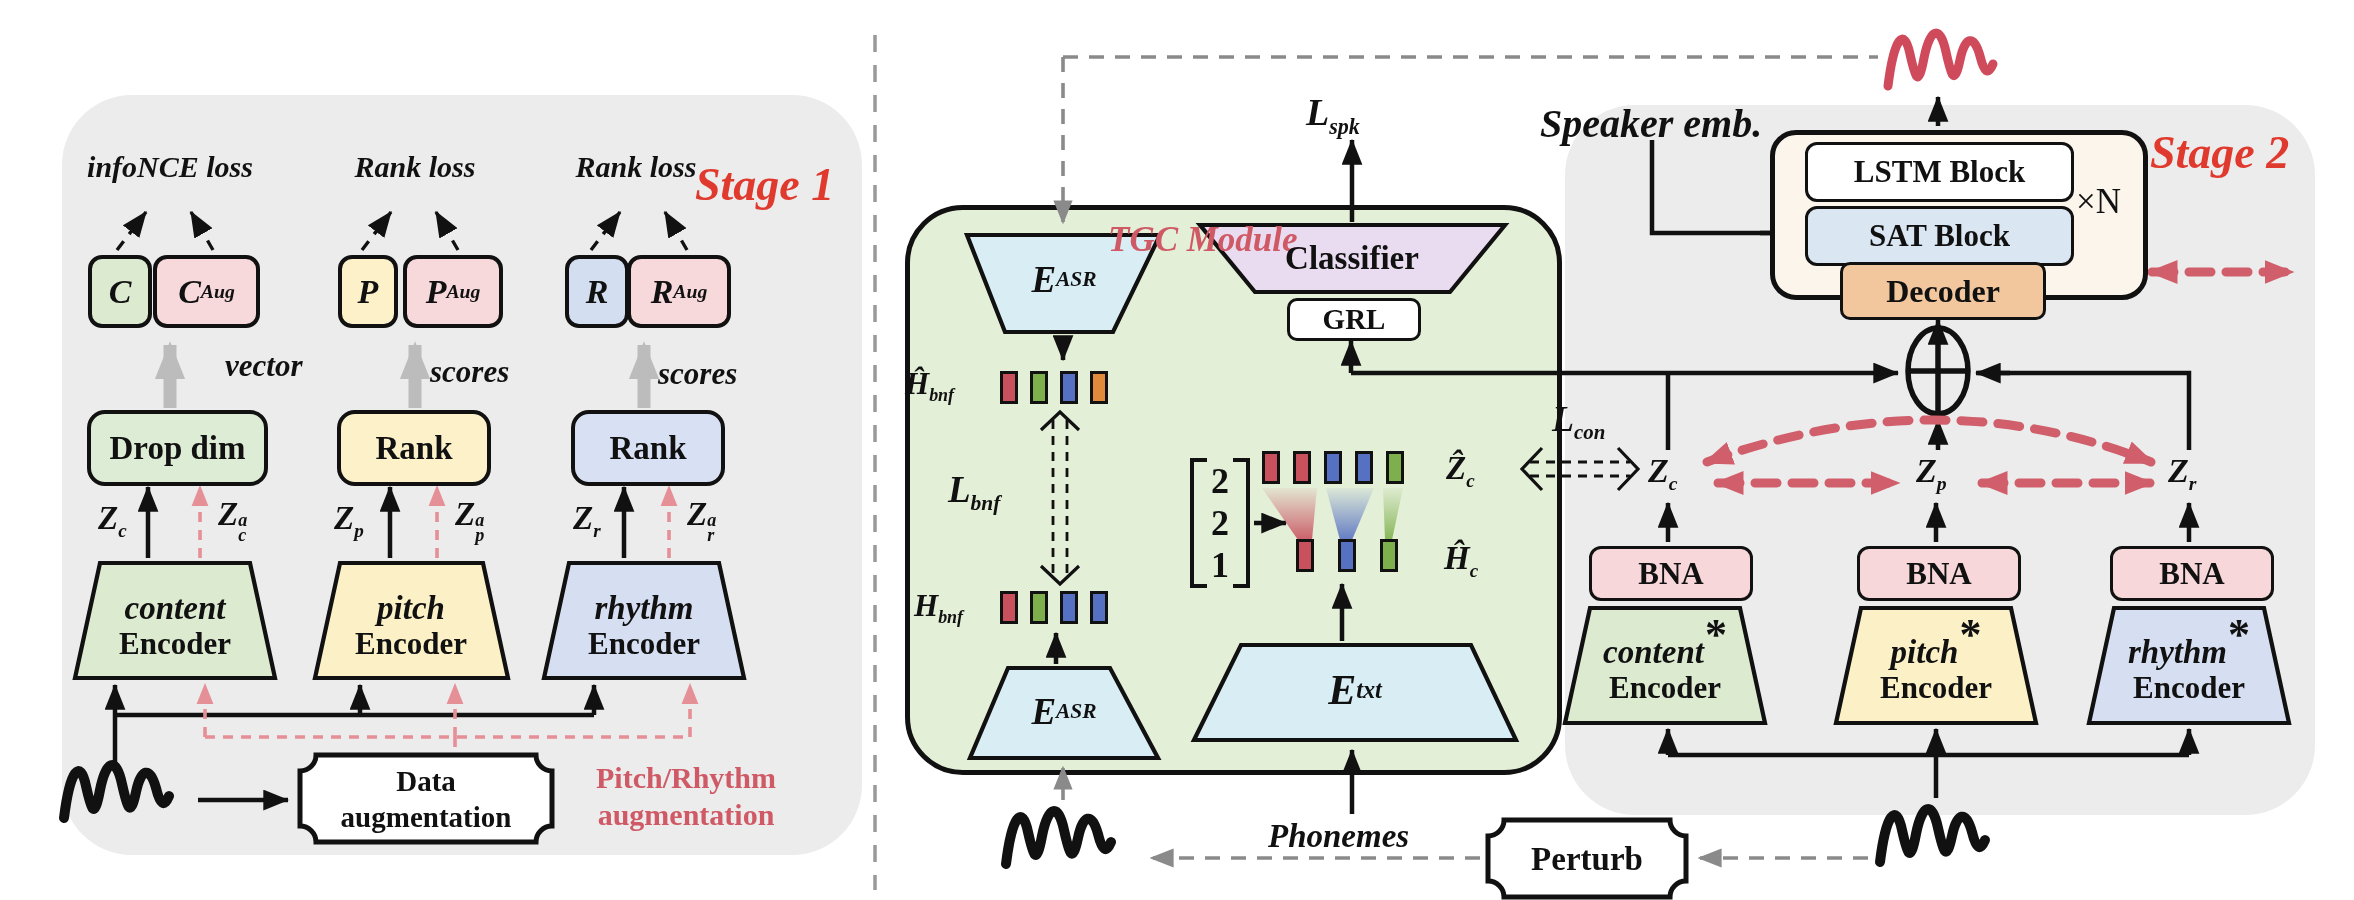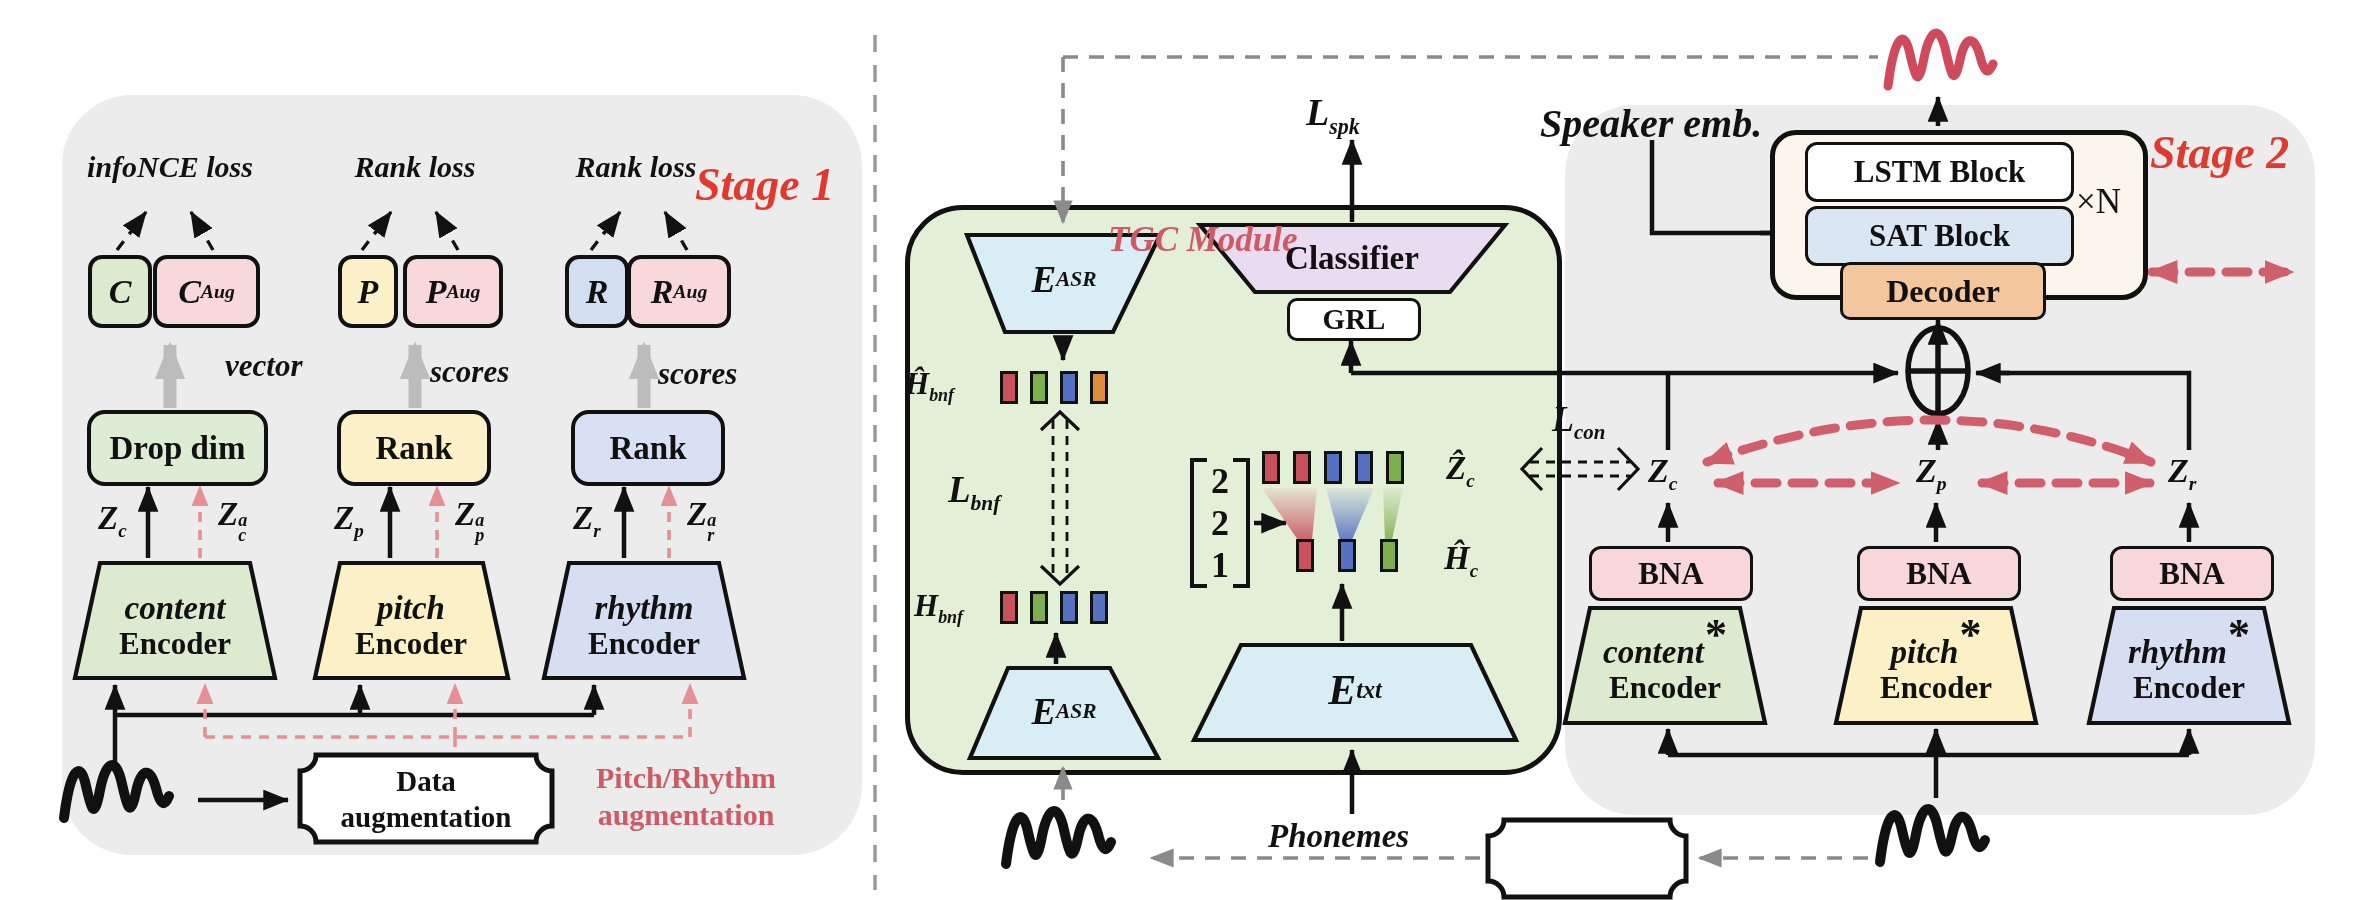--- a/index.html
+++ b/index.html
@@ -403,14 +403,15 @@
     </div>
   <div class="enc-label" style="left:1846px;top:626px;width:180px;height:88px;">
     <span class="enc-l1"><span>pitch</span><sup class="star">*</sup></span>
     <span class="enc-l2">Encoder</span>
     </div>
   <div class="enc-label" style="left:2099px;top:626px;width:180px;height:88px;">
     <span class="enc-l1"><span>rhythm</span><sup class="star">*</sup></span>
     <span class="enc-l2">Encoder</span>
     </div>
 
+  <div class="abs ctr" style="left:1488px;top:828px;width:198px;height:62px;font-weight:bold;font-size:33px;">Perturb</div>
 
 </div>
 
 </body></html>

